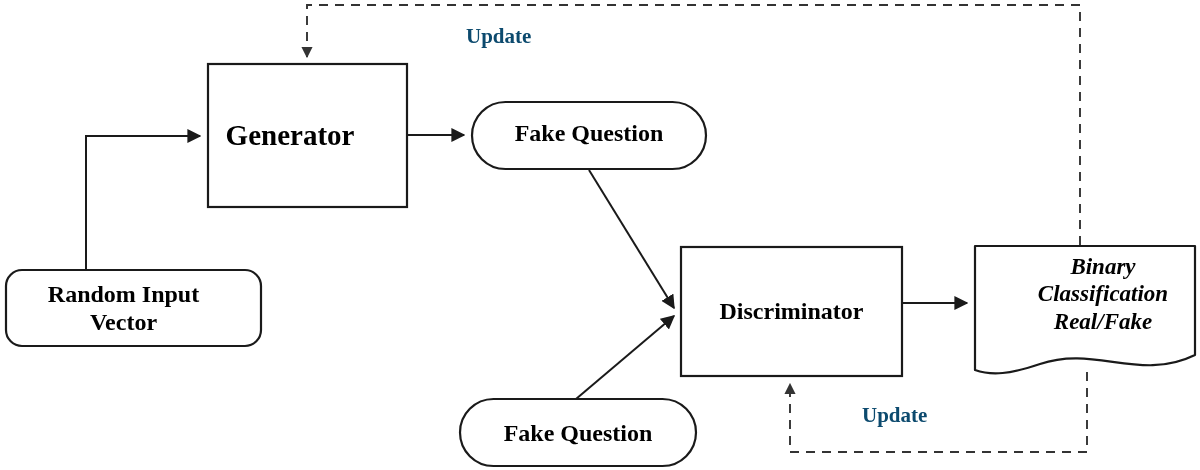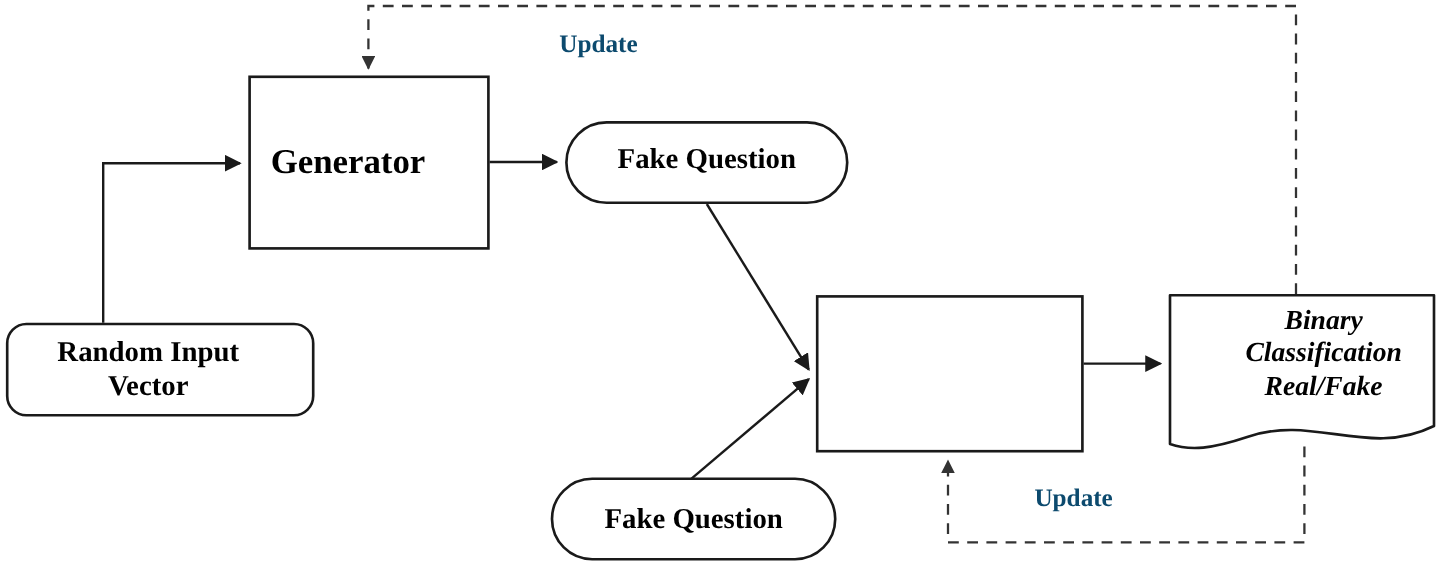--- a/index.html
+++ b/index.html
@@ -98,20 +98,21 @@
     <path d="M 1087 372 L 1087 452 L 790 452 L 790 384" fill="none" stroke="#333333" stroke-width="1.9" stroke-dasharray="9 7" marker-end="url(#arrow-dashed)"></path>
   </svg>
 
   <div class="node-label" id="label-generator">Generator</div>
 
   <div class="node-label" id="label-fake-question">Fake Question</div>
 
   <div class="node-label" id="label-random-input">Random Input
 Vector</div>
 
+  <div class="node-label" id="label-discriminator">Discriminator</div>
 
   <div class="node-label" id="label-binary-class">Binary
 Classification
 Real/Fake</div>
 
   <div class="node-label" id="label-real-question">Fake Question</div>
 
   <div class="edge-label" id="label-update-top">Update</div>
 
   <div class="edge-label" id="label-update-bottom">Update</div>

